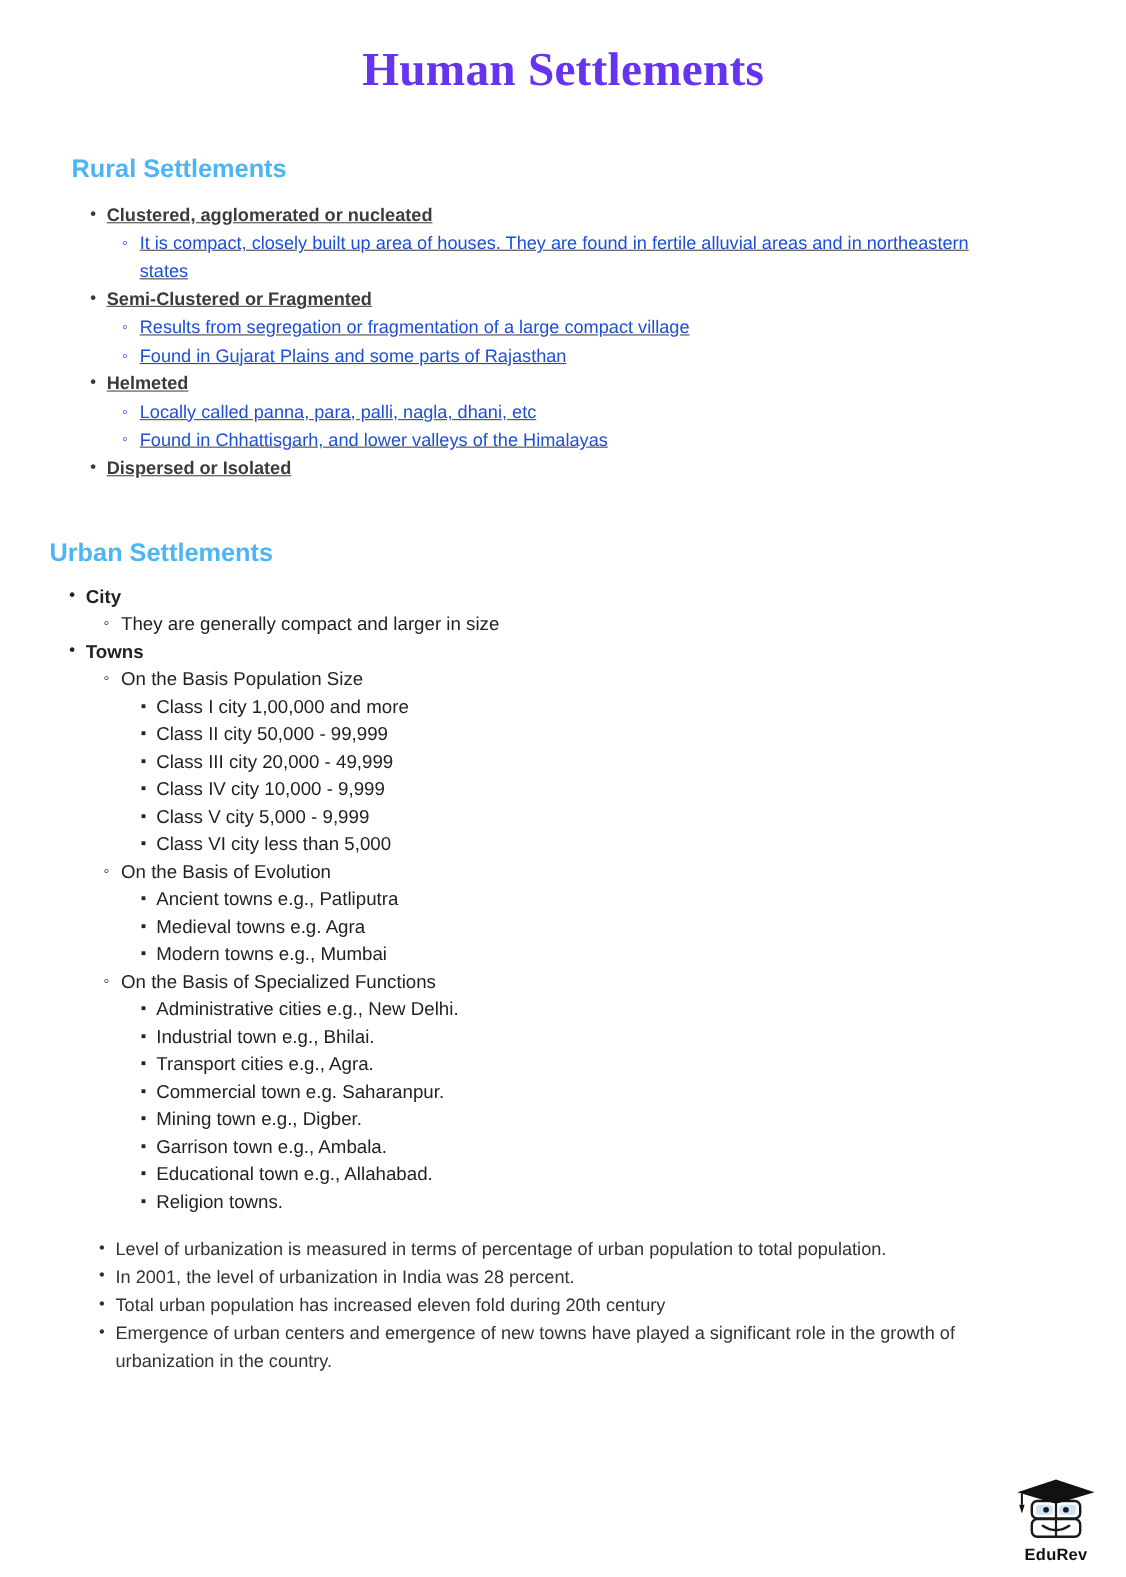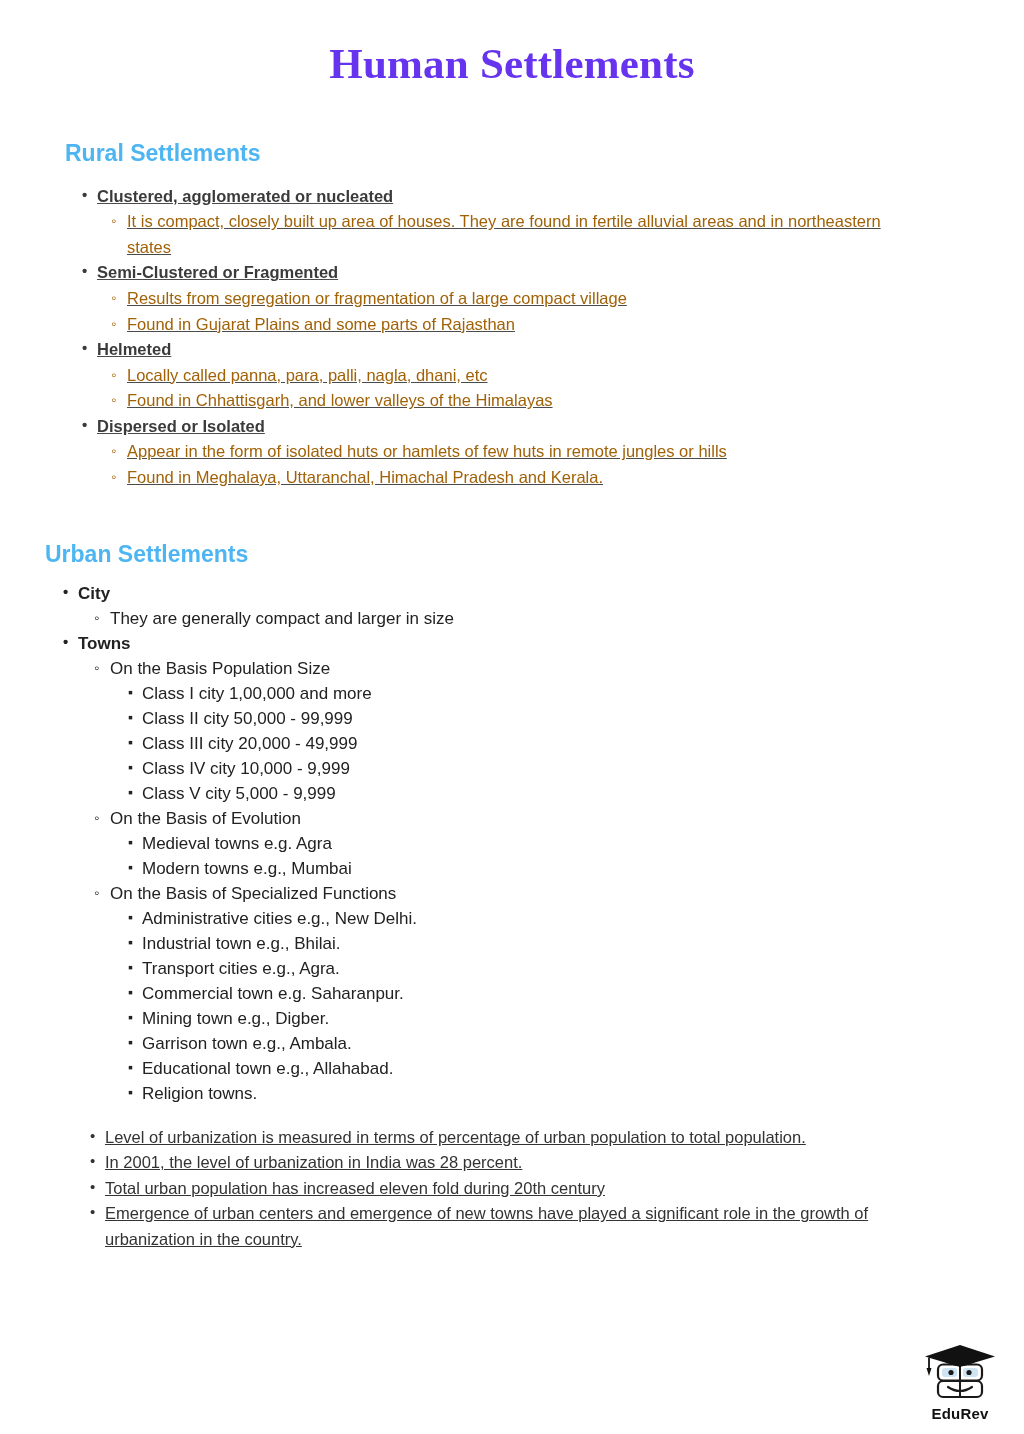--- a/index.html
+++ b/index.html
@@ -89,21 +89,21 @@
     font-size: 16.5px;
   }
   .rural-body ul.lvl1 { margin-left: 97px; text-decoration: underline; }
   .rural-body ul.lvl1 > li { margin-bottom: 0px; }
   .rural-body .head {
     font-weight: bold;
     color: #3b3b3b;
     line-height: 1.55;
   }
   .rural-body ul.lvl2 { margin-left: 30px; }
-  .rural-body ul.lvl2 > li { line-height: 1.55; color: #a16207; }
+  .rural-body ul.lvl2 > li { line-height: 1.55; color: #1d4ed8; }
   .rural-body .wrap { max-width: 790px; }
 
   
   .urban-body {
     margin: 14px 0 0 0;
     color: #222222;
     font-size: 17px;
   }
   .urban-body ul.lvl1 { margin-left: 78px; }
   .urban-body .head { font-weight: bold; line-height: 1.47; }
@@ -113,21 +113,21 @@
   .urban-body ul.lvl3 > li { line-height: 1.47; }
 
   
   .urbanization-body {
     margin: 18px 0 0 0;
     color: #333333;
     font-size: 16.5px;
   }
   .urbanization-body ul.lvl1 { margin-left: 105px; }
   .urbanization-body ul.lvl1 > li { line-height: 1.55; }
-  .urbanization-body .wrap { max-width: 820px; text-decoration: underline; }
+  .urbanization-body .wrap { max-width: 820px; }
 
   
   .logo {
     position: absolute;
     right: 18px;
     bottom: 12px;
     width: 92px;
     text-align: center;
   }
   .logo svg { display: block; margin: 0 auto; }
@@ -198,32 +198,20 @@
                 <span class="txt">Found in Chhattisgarh, and lower valleys of the Himalayas</span>
               </span>
           </li>
         </ul>
       </li>
 
       <li class="b-disc">
         <span class="row head">
             <span class="txt">Dispersed or Isolated</span>
           </span>
-        <ul class="lvl2">
-          <li class="b-circle">
-            <span class="row wrap">
-                <span class="txt">Appear in the form of isolated huts or hamlets of few huts in remote jungles or hills</span>
-              </span>
-          </li>
-          <li class="b-circle">
-            <span class="row wrap">
-                <span class="txt">Found in Meghalaya, Uttaranchal, Himachal Pradesh and Kerala.</span>
-              </span>
-          </li>
-        </ul>
       </li>
 
     </ul>
   </div>
 
   <h2 class="sec-h urban">Urban Settlements</h2>
 
   <div class="urban-body">
     <ul class="lvl1">
 
@@ -269,28 +257,38 @@
               <li class="b-square">
                   <span class="row">
                     <span class="txt">Class IV city 10,000 - 9,999</span>
                   </span>
                 </li>
               <li class="b-square">
                   <span class="row">
                     <span class="txt">Class V city 5,000 - 9,999</span>
                   </span>
                 </li>
+              <li class="b-square">
+                  <span class="row">
+                    <span class="txt">Class VI city less than 5,000</span>
+                  </span>
+                </li>
             </ul>
           </li>
 
           <li class="b-circle">
             <span class="row">
                 <span class="txt">On the Basis of Evolution</span>
               </span>
             <ul class="lvl3">
+              <li class="b-square">
+                  <span class="row">
+                    <span class="txt">Ancient towns e.g., Patliputra</span>
+                  </span>
+                </li>
               <li class="b-square">
                   <span class="row">
                     <span class="txt">Medieval towns e.g. Agra</span>
                   </span>
                 </li>
               <li class="b-square">
                   <span class="row">
                     <span class="txt">Modern towns e.g., Mumbai</span>
                   </span>
                 </li>

